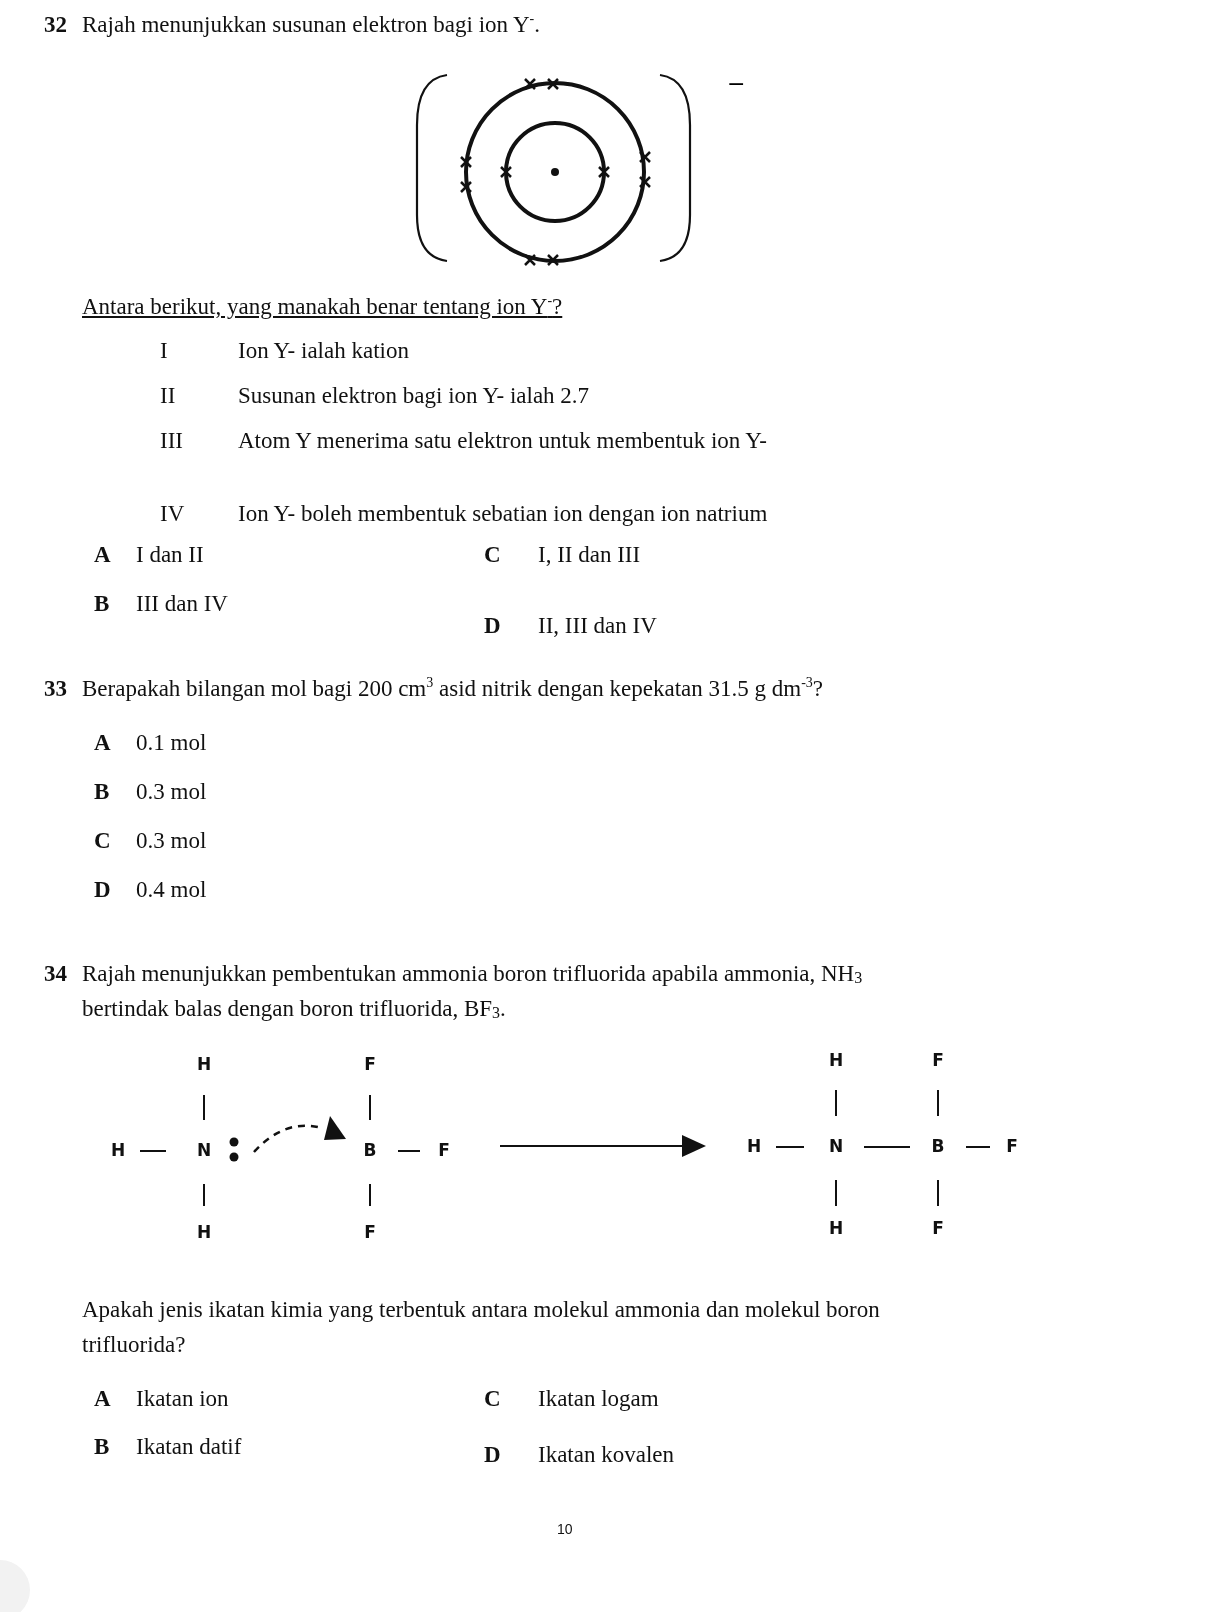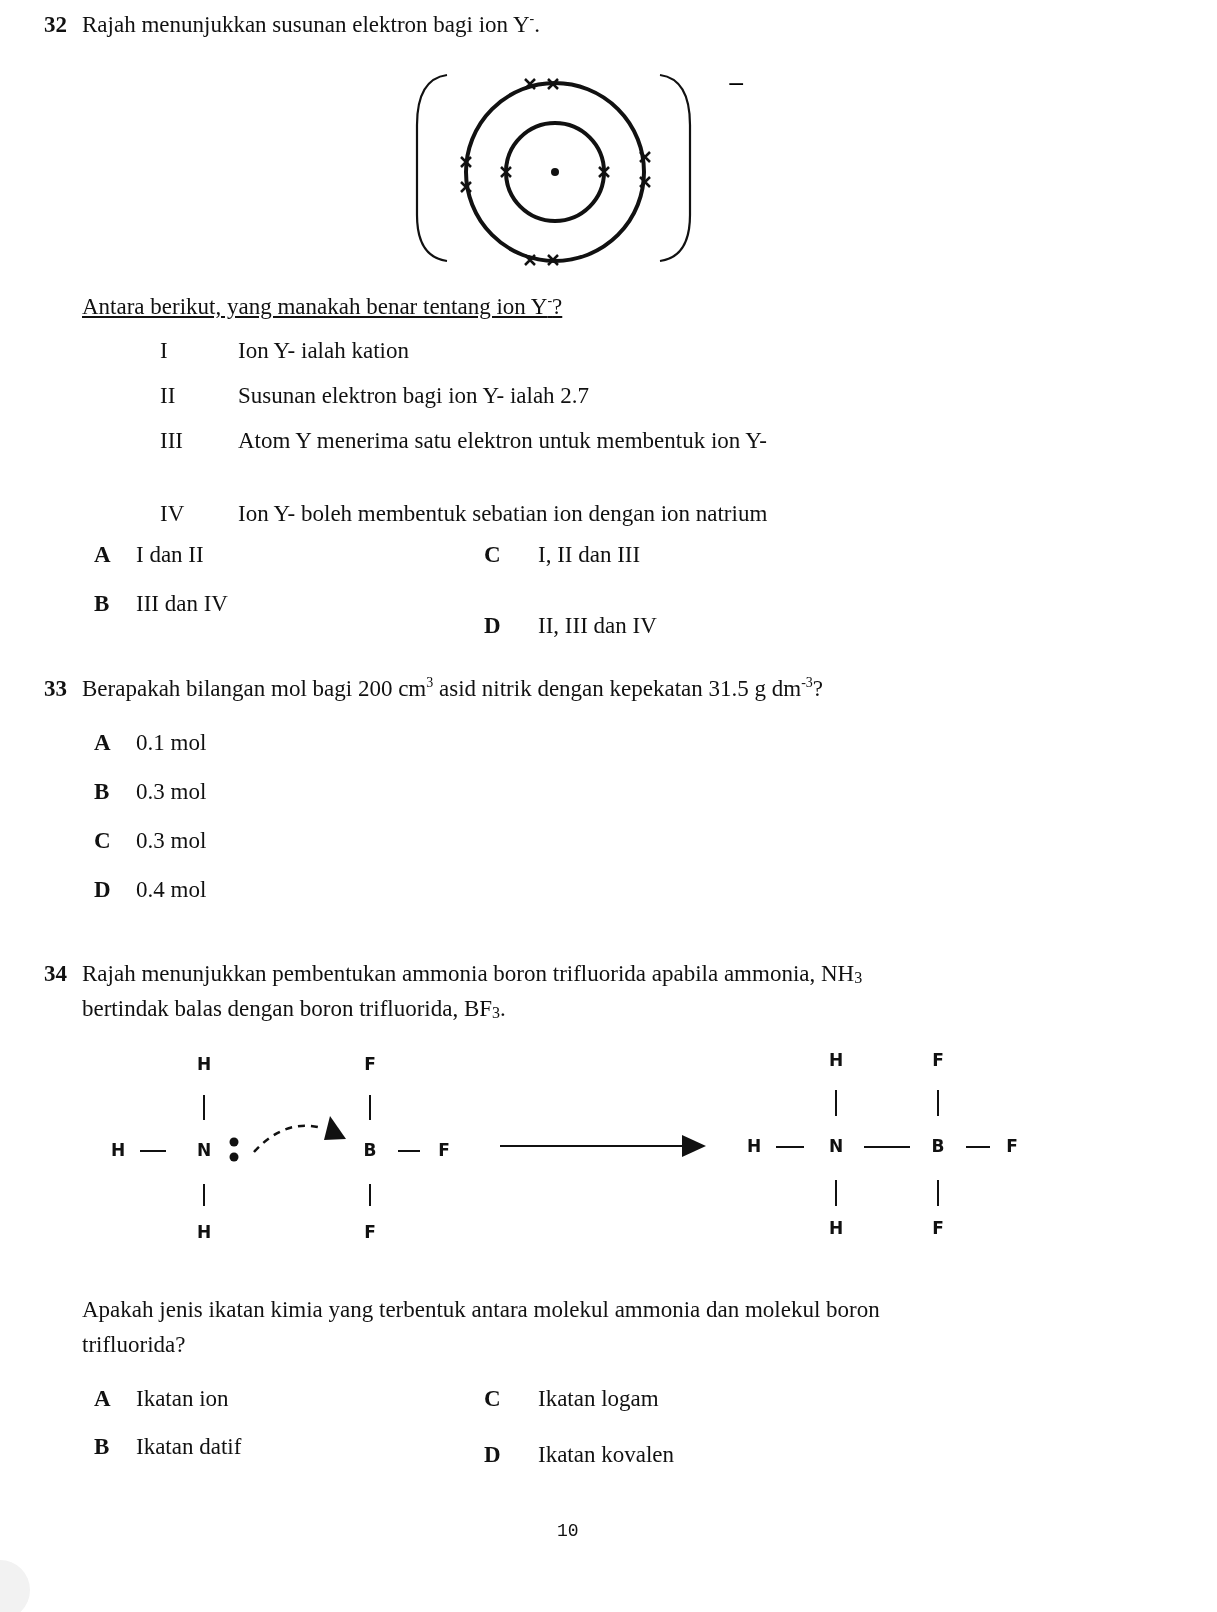--- a/index.html
+++ b/index.html
@@ -8,21 +8,21 @@
     font-family: "Liberation Serif", "DejaVu Serif", serif; color: #111111;
   }
   .abs { position: absolute; }
   .txt { font-size: 23px; line-height: 28px; white-space: nowrap; }
   .qnum { font-weight: bold; display: inline-block; width: 38px; }
   .opt-letter { font-weight: bold; display: inline-block; width: 42px; }
   .roman { display: inline-block; width: 78px; }
   sup { font-size: 14px; vertical-align: 9px; line-height: 0; }
   sub { font-size: 16px; vertical-align: -2px; line-height: 0; }
   .mol { font-family: "DejaVu Sans", sans-serif; font-weight: bold; font-size: 17px; text-align: center; width: 20px; }
-  .page-num { font-family: Liberation Mono, monospace; font-size: 18px; }
+  .page-num { font-family: Liberation Sans, sans-serif; font-size: 14px; }
   .corner-circle { width: 60px; height: 60px; border-radius: 50%; background: #f2f2f2; left: -30px; top: 1560px; }
 </style>
 </head>
 <body>
 
 <div class="abs txt" style="left:44px; top:11px;">
   <span class="qnum">32</span><span>Rajah menunjukkan susunan elektron bagi ion Y</span><sup>-</sup><span>.</span>
 </div>
 
 <svg class="abs" style="left:405px; top:65px;" width="345" height="210" viewBox="0 0 345 210">

